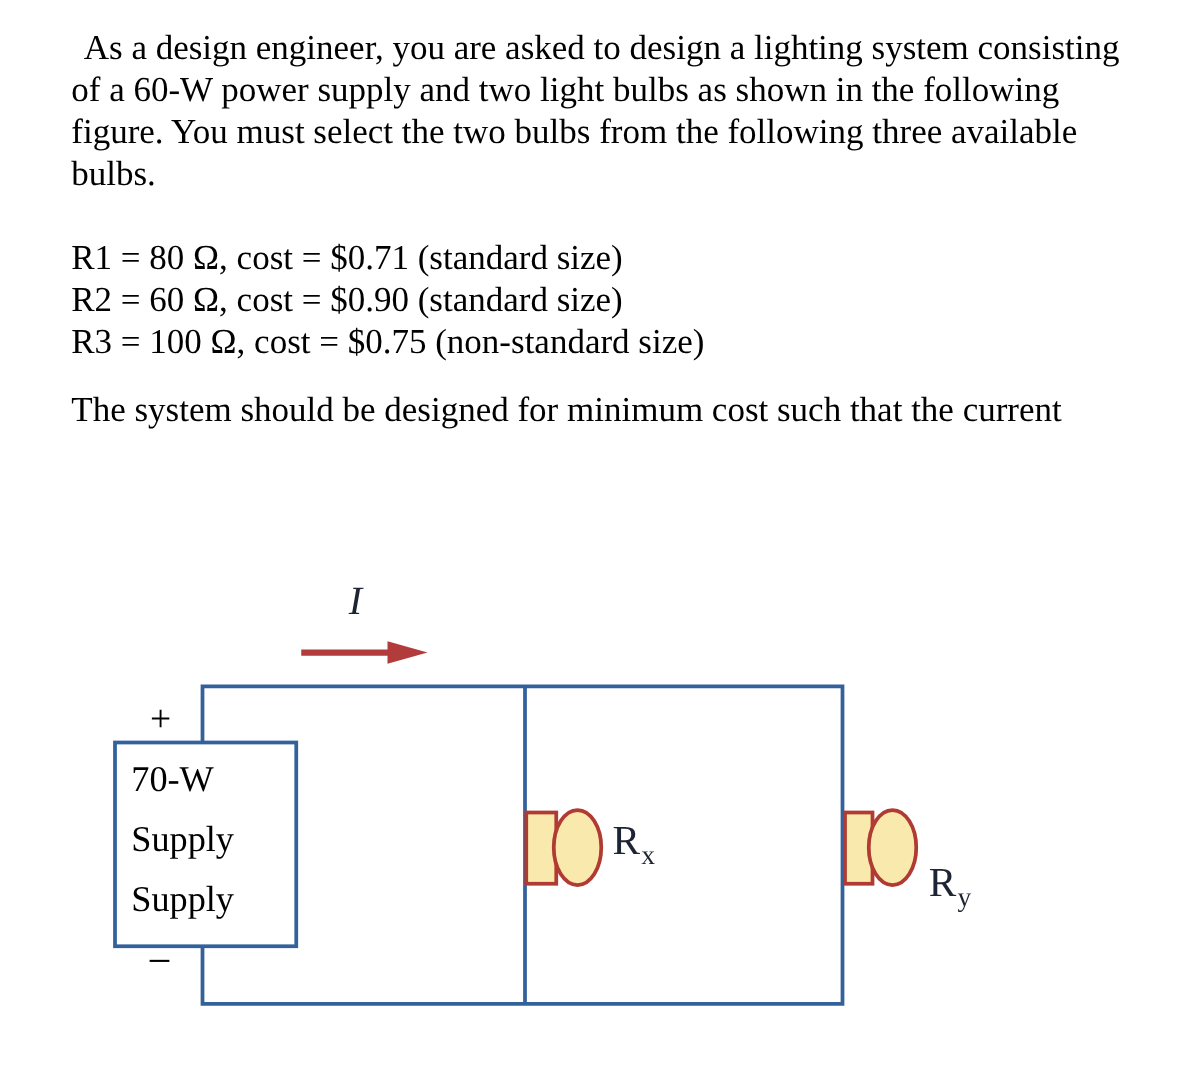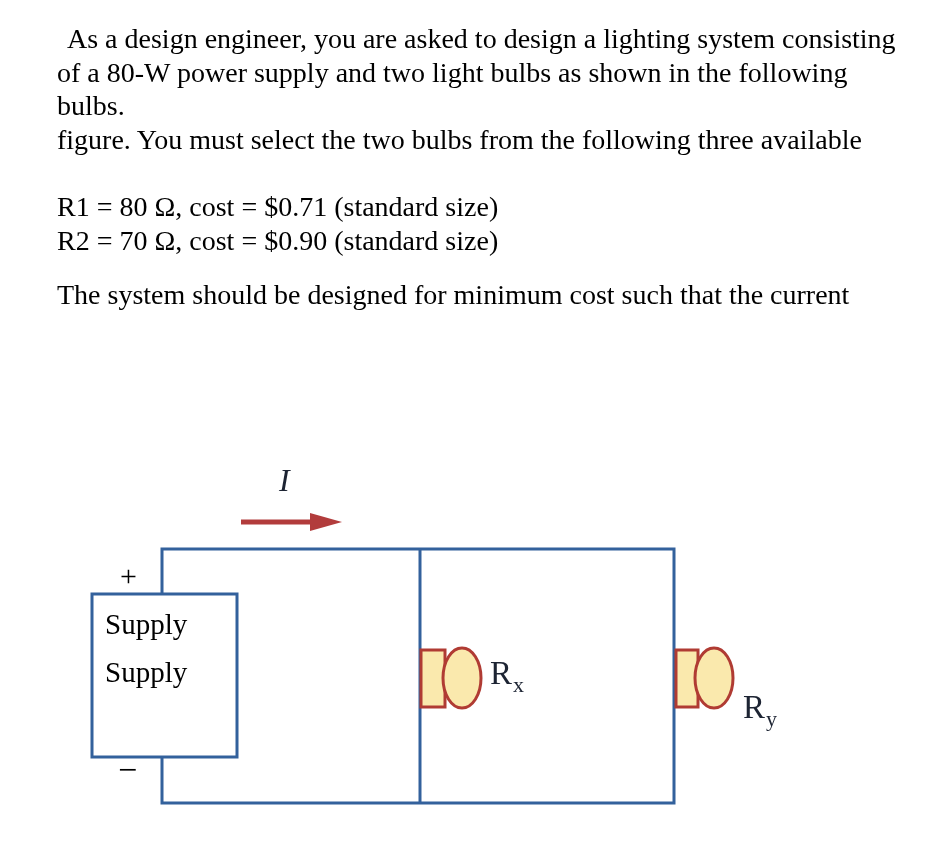--- a/index.html
+++ b/index.html
@@ -72,28 +72,29 @@
   .ry-label { left: 743px; top: 689px; }
 </style>
 </head>
 <body>
 
 <div class="page">
 
   <div class="problem">
     <div class="para indent-first">
       <div class="line">As a design engineer, you are asked to design a lighting system consisting</div>
-      <div class="line">of a 80-W power supply and two light bulbs as shown in the following</div>
+      <div class="line">of a 60-W power supply and two light bulbs as shown in the following</div>
+      <div class="line">figure. You must select the two bulbs from the following three available</div>
       <div class="line">bulbs.</div>
-      <div class="line">figure. You must select the two bulbs from the following three available</div>
     </div>
 
     <div class="para options">
       <div class="line">R1 = 80 Ω, cost = $0.71 (standard size)</div>
-      <div class="line">R2 = 70 Ω, cost = $0.90 (standard size)</div>
+      <div class="line">R2 = 60 Ω, cost = $0.90 (standard size)</div>
+      <div class="line">R3 = 100 Ω, cost = $0.75 (non-standard size)</div>
     </div>
 
     <div class="para para2">
       <div class="line">The system should be designed for minimum cost such that the current</div>
     </div>
   </div>
 
   <svg class="circuit-svg" viewBox="0 0 952 858" aria-hidden="true">
 
     <path class="wire" d="M162 594 L162 549 L674 549 L674 803 L162 803 L162 757"></path>
@@ -111,20 +112,21 @@
     <rect class="bulb" x="676" y="650" width="22" height="57"></rect>
     <ellipse class="bulb" cx="714" cy="678" rx="19" ry="30"></ellipse>
   </svg>
 
   <div class="diagram-label current-label">I</div>
 
   <div class="diagram-label plus-label">+</div>
   <div class="diagram-label minus-label">−</div>
 
   <div class="diagram-label supply-text">
+    <div>70-W</div>
     <div>Supply</div>
     <div>Supply</div>
   </div>
 
   <div class="diagram-label r-label rx-label"><span>R</span><span class="sub">x</span></div>
 
   <div class="diagram-label r-label ry-label"><span>R</span><span class="sub">y</span></div>
 
 </div>
 

